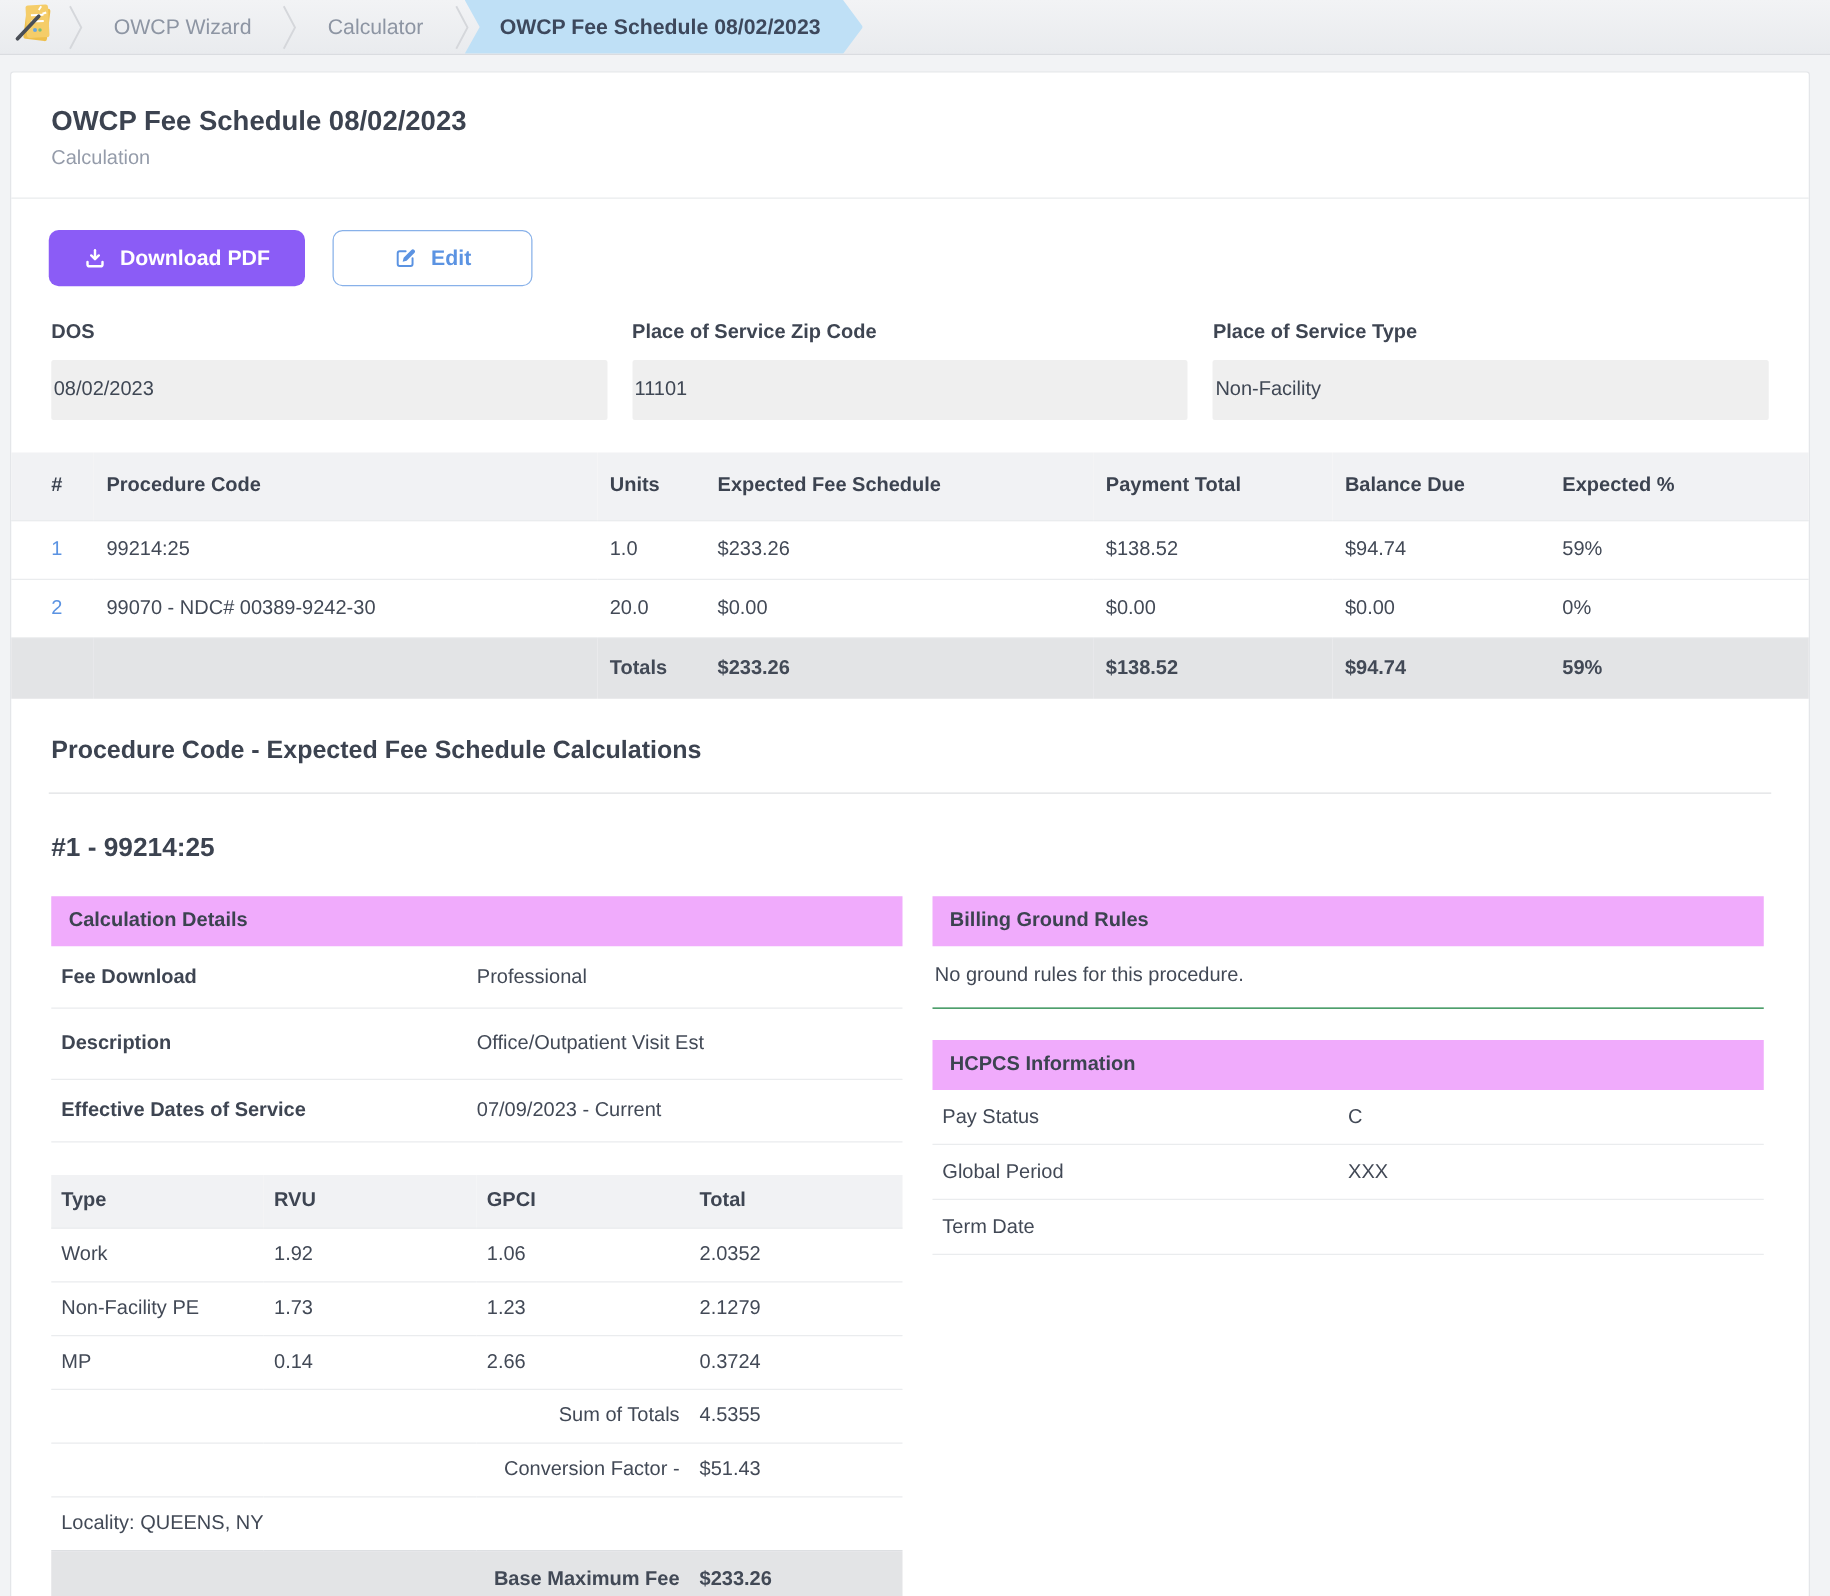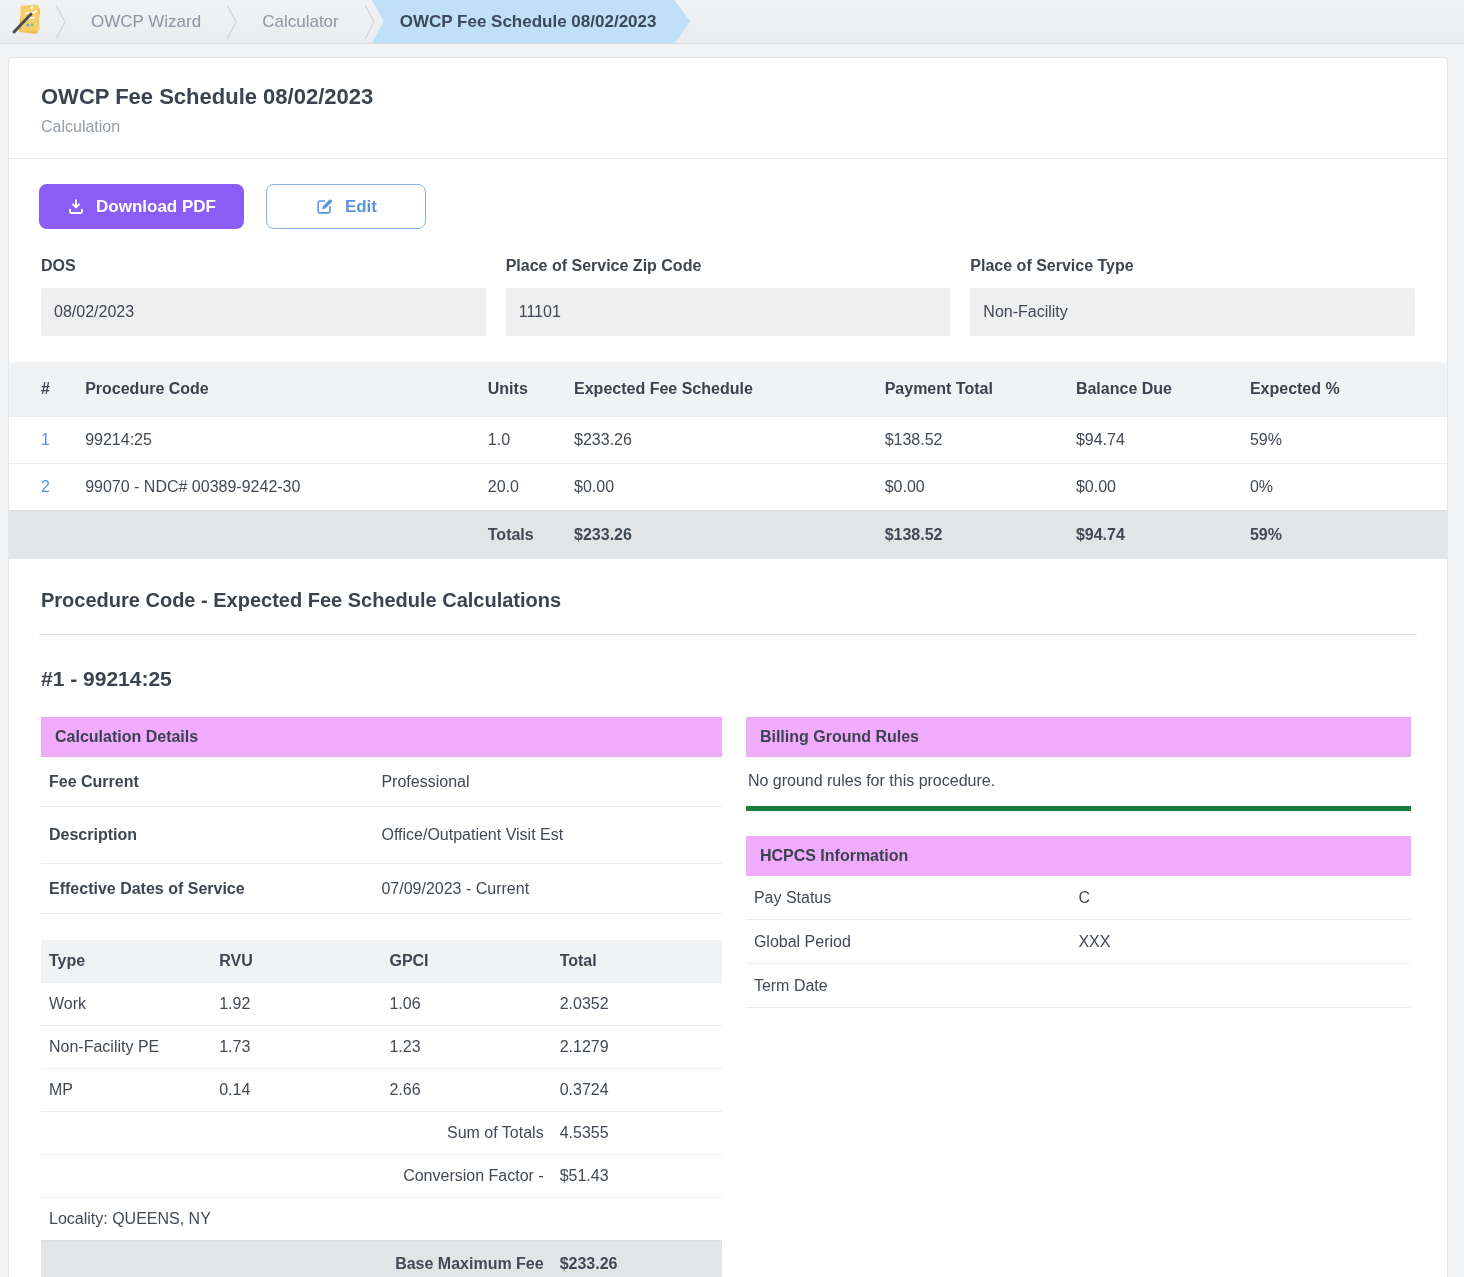--- a/index.html
+++ b/index.html
@@ -63,21 +63,21 @@
     font-family:inherit;
   }
   .btn-primary { background:#8b5cf6; color:#ffffff; padding:0 28px; }
   .btn-outline { background:#ffffff; color:#5b93e2; border:1px solid #88b1e9; width:160px; }
 
   .fields { padding:28px 32px 26px 32px; display:flex; gap:20px; }
   .field { flex:1; }
   .field-label { font-size:16px; font-weight:bold; color:#3e4552; margin-bottom:13px; }
   .field-value {
     height:48px; background:#efefef; border-radius:2px;
-    display:flex; align-items:center; padding:0 13px;
+    display:flex; align-items:center; padding:0 2px;
     font-size:16px; color:#3f4754;
   }
 
   
   table.proc { width:100%; border-collapse:collapse; font-size:16px; }
   table.proc th {
     background:#f1f2f4; text-align:left; font-weight:bold; color:#3c4350;
     padding:18px 10px;
   }
   table.proc th:first-child, table.proc td:first-child { padding-left:32px; }
@@ -99,21 +99,21 @@
   }
   .kv-row {
     display:flex; align-items:center; padding:0 8px; min-height:50px;
     border-bottom:1px solid #eaecee; font-size:16px;
   }
   .kv-row .k { width:50%; font-weight:bold; color:#3e4552; padding-right:8px; }
   .kv-row .v { flex:1; color:#424956; }
   .kv-row.plain .k { font-weight:normal; color:#424956; }
   .kv-row.tall { min-height:57px; }
 
-  .note-row { padding:15px 2px 16px 2px; font-size:16px; color:#424956; border-bottom:5px solid #15803d; }
+  .note-row { padding:15px 2px 16px 2px; font-size:16px; color:#424956; border-bottom:1px solid #15803d; }
   .gap24 { height:25px; }
 
   table.rvu { width:100%; border-collapse:collapse; font-size:16px; margin-top:26px; }
   table.rvu col { width:25%; }
   table.rvu th { background:#f1f2f4; text-align:left; font-weight:bold; color:#3e4552; padding:12px 8px; }
   table.rvu td { padding:12px 8px; color:#424956; border-top:1px solid #eaecee; }
   table.rvu td.r { text-align:right; }
   table.rvu tr.base td { background:#e3e4e6; font-weight:bold; padding:14px 8px; border-top:1px solid #dddfe2; }
 </style>
 </head>
@@ -254,21 +254,21 @@
   <div class="calc-heading">Procedure Code - Expected Fee Schedule Calculations</div>
   <div class="calc-divider"></div>
   <div class="item-heading">#1 - 99214:25</div>
 
   <div class="panels">
 
     <div class="panel-left">
       <div class="strip">Calculation Details</div>
 
       <div class="kv-row">
-        <div class="k">Fee Current</div>
+        <div class="k">Fee Download</div>
         <div class="v">Professional</div>
       </div>
       <div class="kv-row tall">
         <div class="k">Description</div>
         <div class="v">Office/Outpatient Visit Est</div>
       </div>
       <div class="kv-row">
         <div class="k">Effective Dates of Service</div>
         <div class="v">07/09/2023 - Current</div>
       </div>

